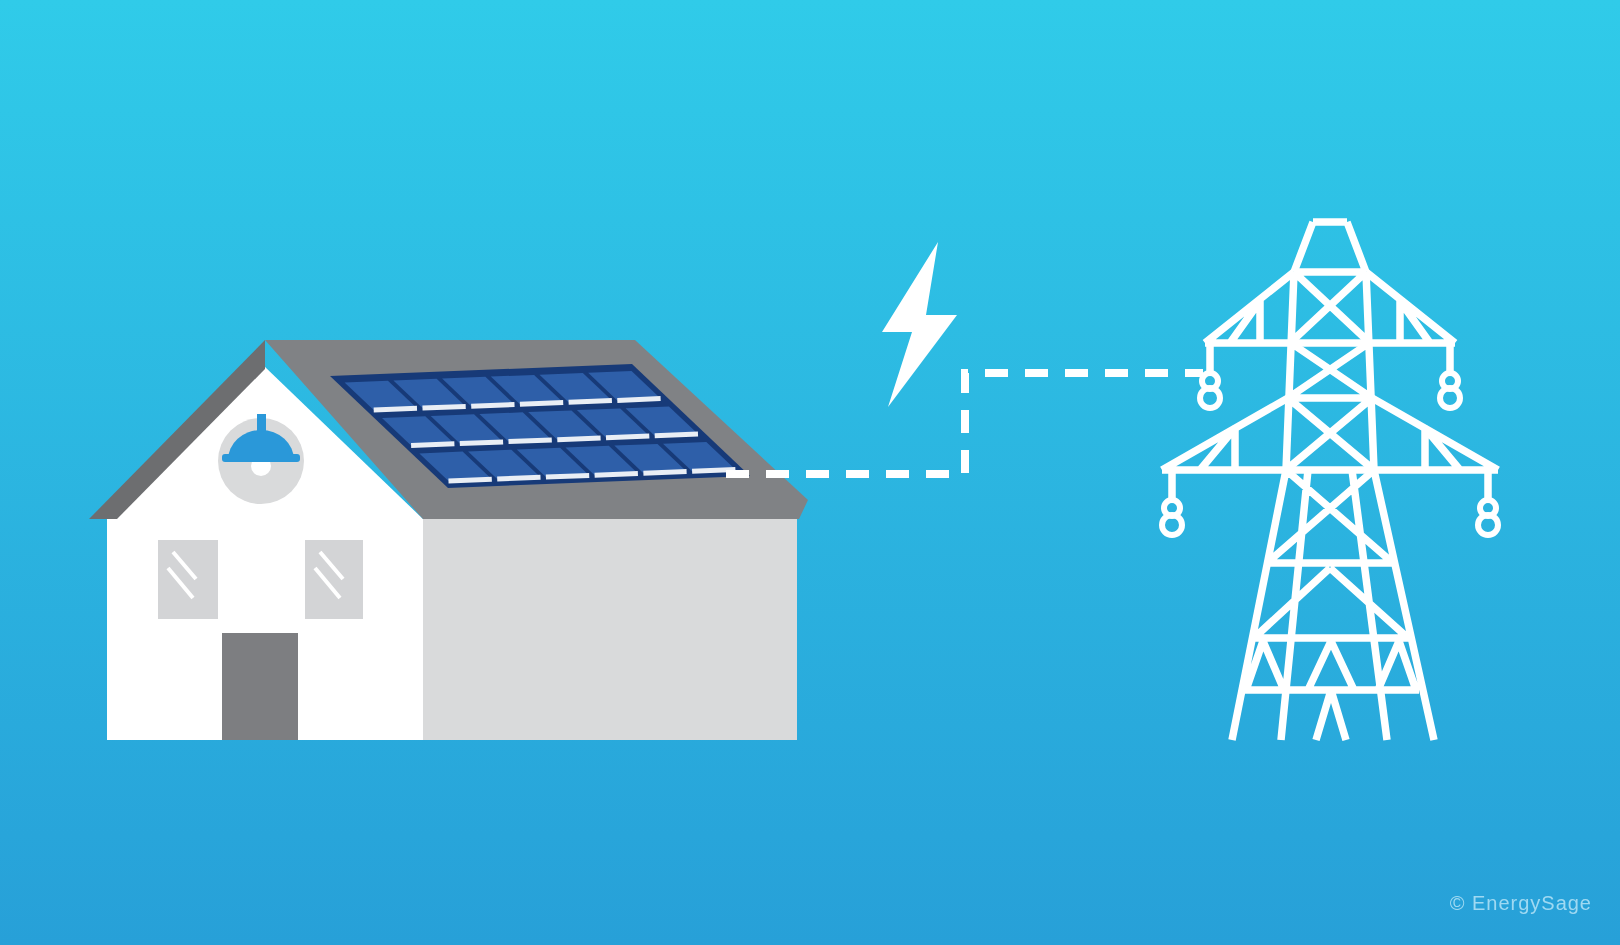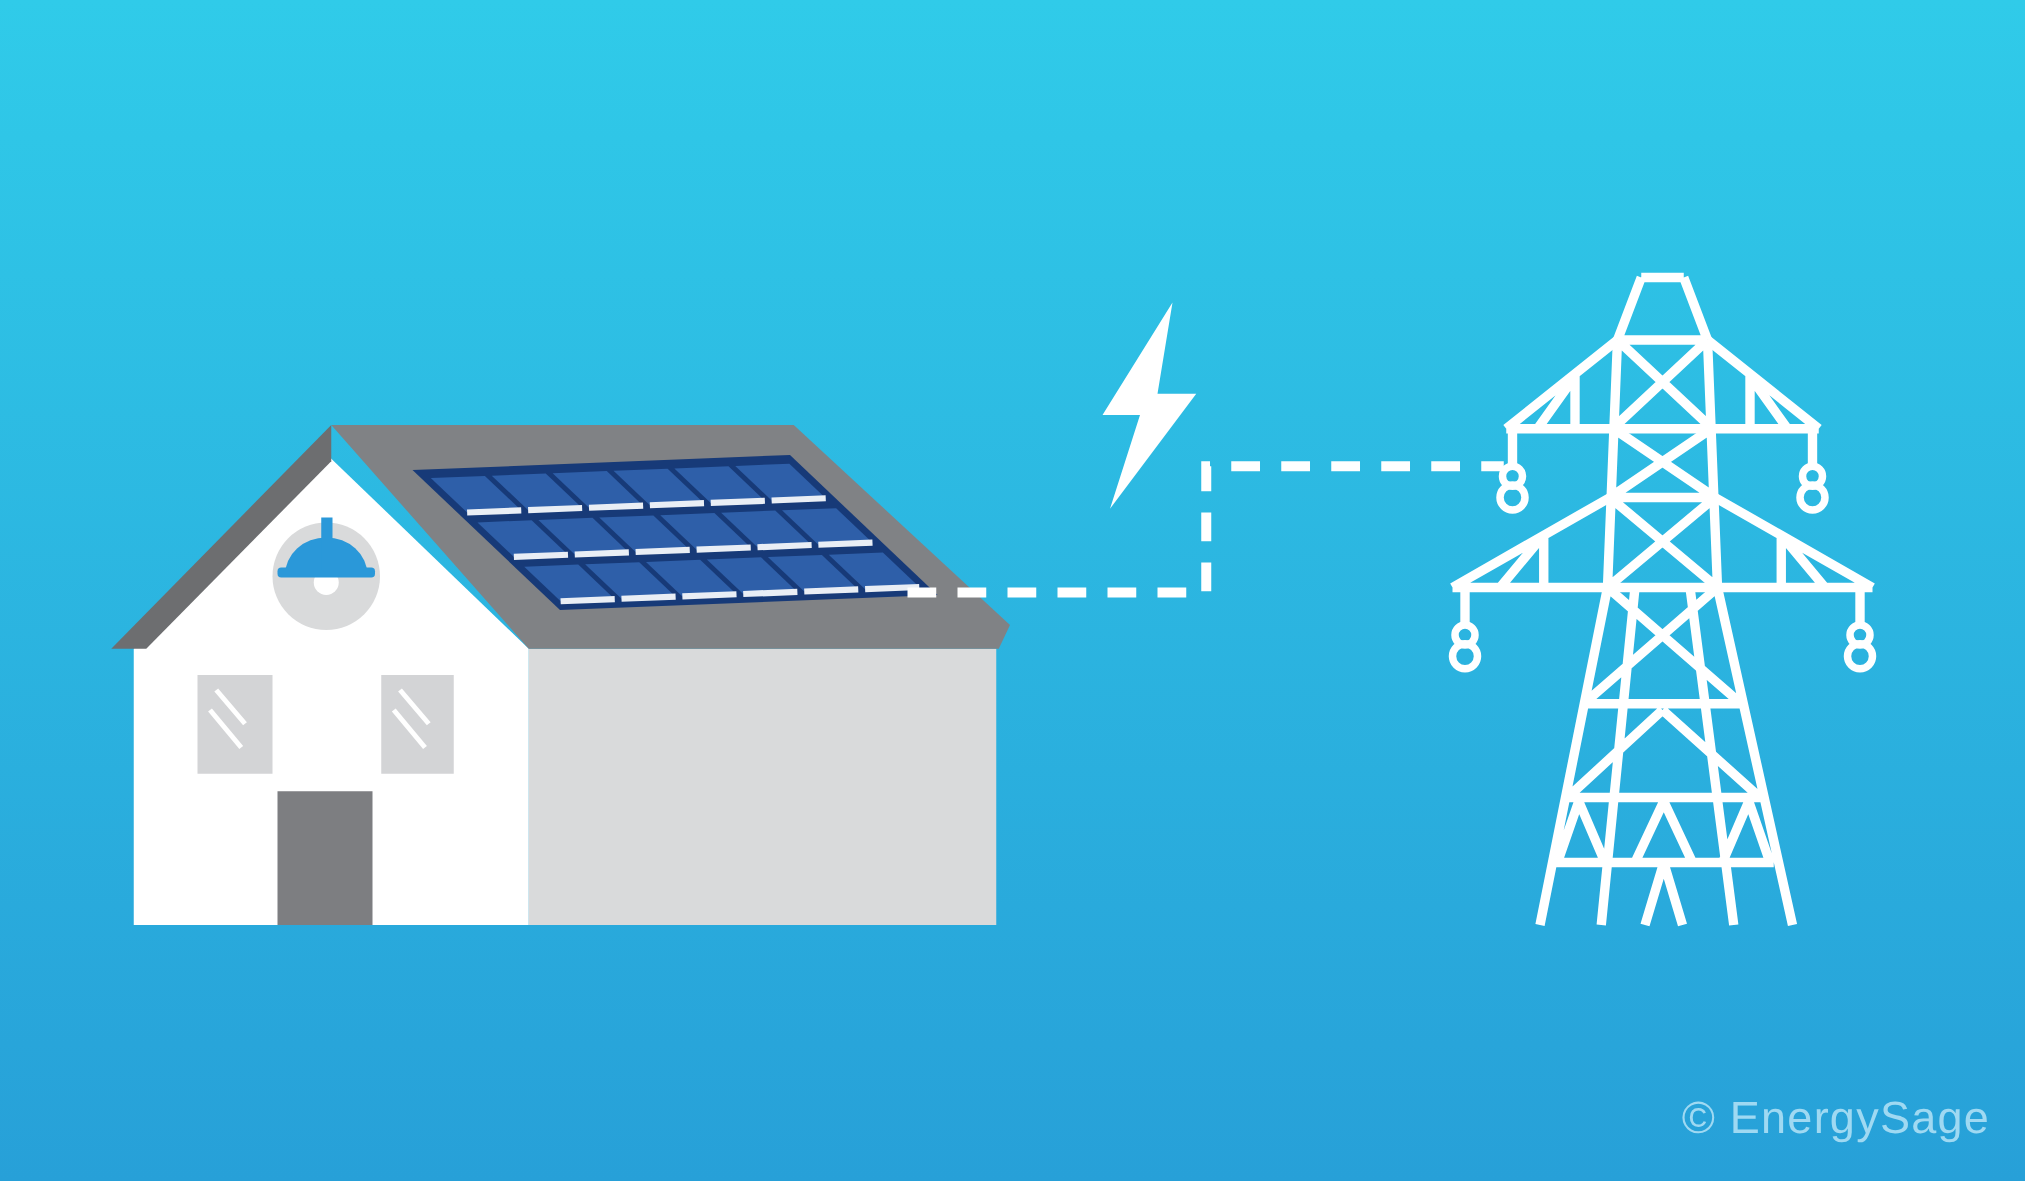--- a/index.html
+++ b/index.html
@@ -30,21 +30,21 @@
   .bulb{fill:var(--wall-front);}
   .panel-field{fill:var(--panel-navy);}
   .panel-cell{fill:var(--panel-blue);}
   .panel-glint{stroke:var(--panel-glint);stroke-width:5;stroke-linecap:butt;}
   .bolt{fill:var(--line-white);}
   .dash{stroke:var(--line-white);stroke-width:8;fill:none;stroke-dasharray:23 17;stroke-linecap:butt;}
   .t-line{stroke:var(--line-white);stroke-width:7.5;fill:none;stroke-linecap:butt;}
   .t-ring{stroke:var(--line-white);stroke-width:6;fill:none;}
   .watermark{
     position:absolute;right:28px;bottom:30px;
-    font-size:36px;letter-spacing:1px;color:var(--watermark);
+    font-size:20px;letter-spacing:1px;color:var(--watermark);
     font-weight:400;user-select:none;
   }
 </style>
 </head>
 <body>
 
 <svg class="scene" viewBox="0 0 1620 945">
 
   <g>
 

